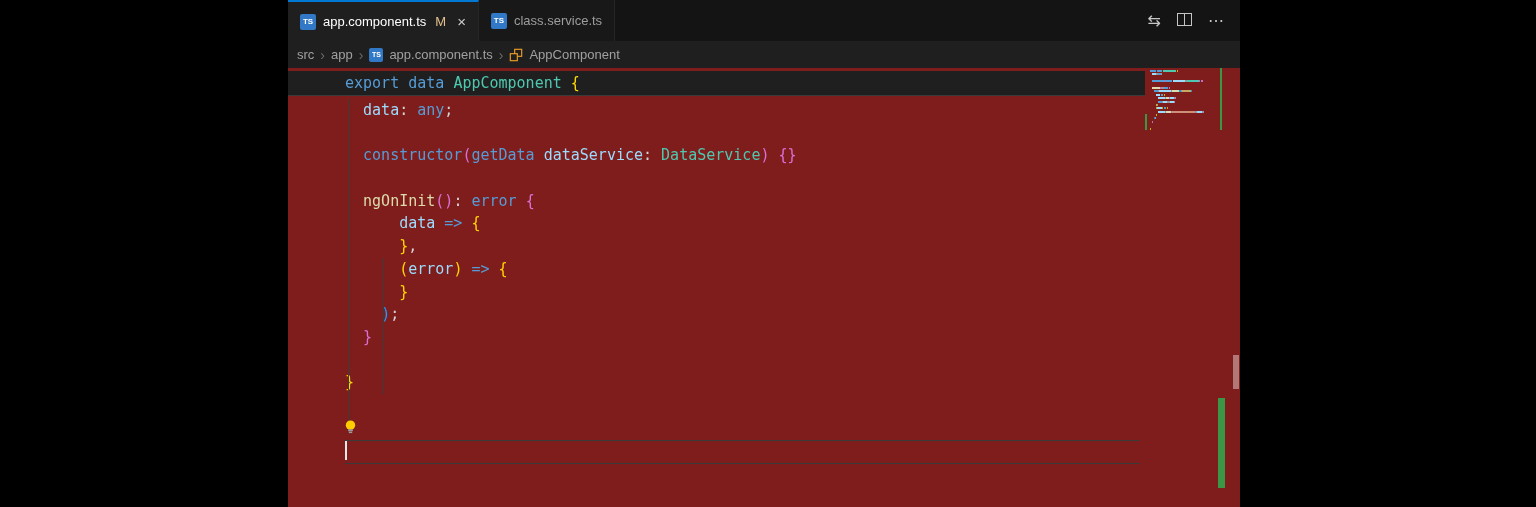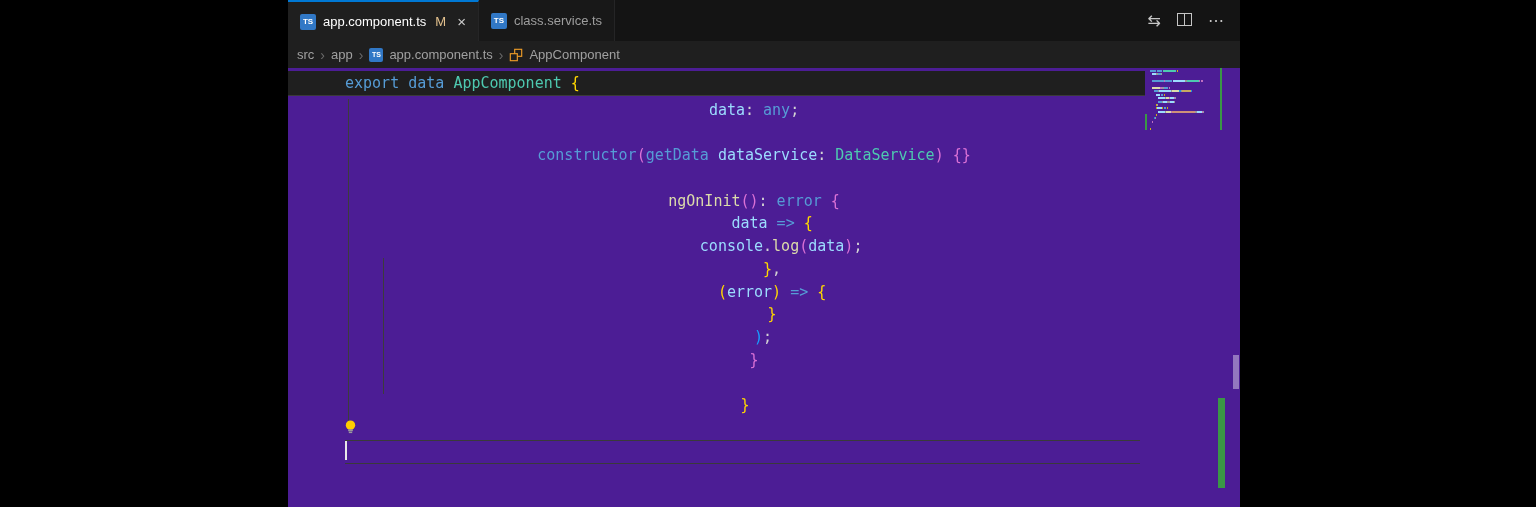--- a/index.html
+++ b/index.html
@@ -1,18 +1,18 @@
 <!DOCTYPE html>
 <html><head>
 <meta charset="utf-8">
 <style>
   html,body{margin:0;padding:0;background:#000;}
   body{width:1536px;height:507px;position:relative;overflow:hidden;font-family:"Liberation Sans",sans-serif;}
 
-  .window{position:absolute;left:288px;top:0;width:952px;height:507px;background:#4c1d95;}
+  .window{position:absolute;left:288px;top:0;width:952px;height:507px;background:#7f1d1d;}
 
   
   .tabbar{position:absolute;top:0;left:0;right:0;height:41px;background:#141414;display:flex;align-items:stretch;}
   .tab{display:flex;align-items:center;gap:7px;padding:0 12px;font-size:13px;border-right:1px solid #252526;cursor:pointer;box-sizing:border-box;}
   .tab.active{background:#1f1f1f;border-top:2px solid #0078d4;color:#ffffff;}
   .tab.inactive{background:#181818;color:#9d9d9d;}
   .ts-icon{display:inline-flex;align-items:center;justify-content:center;width:16px;height:16px;border-radius:2px;background:#3178c6;color:#fff;font-size:8px;font-weight:bold;letter-spacing:0;}
   .ts-icon.small{width:14px;height:14px;font-size:7px;}
   .mod-badge{color:#e2c08d;font-size:13px;margin-left:2px;}
   .close{color:#cccccc;font-size:15px;margin-left:4px;line-height:1;}
@@ -20,21 +20,21 @@
   .tab-actions .glyph{font-size:16px;line-height:1;cursor:pointer;}
 
   
   .breadcrumb{position:absolute;top:41px;left:0;right:0;height:27px;background:#1f1f1f;display:flex;align-items:center;padding-left:9px;font-size:13px;color:#a0a0a0;gap:6px;}
   .crumb{cursor:pointer;}
   .chev{color:#6a6a6a;font-size:14px;}
 
   
   .code{position:absolute;top:68px;left:0;right:0;bottom:0;font-family:"DejaVu Sans Mono","Liberation Mono",monospace;font-size:15px;color:#d4d4d4;}
   .lines{position:absolute;top:31px;left:0;right:95px;}
-  .ln{height:22.7px;line-height:22.7px;padding-left:57px;white-space:pre;text-align:center;}
+  .ln{height:22.7px;line-height:22.7px;padding-left:57px;white-space:pre;}
   .sticky{position:absolute;top:3px;left:0;right:95px;height:24px;line-height:24px;padding-left:57px;white-space:pre;background:#1f1f1f;border-bottom:1px solid #3a3a3a;z-index:3;}
 
   .tk-kw{color:#569cd6}.tk-cls{color:#4ec9b0}.tk-fn{color:#dcdcaa}
   .tk-var{color:#9cdcfe}.tk-str{color:#ce9178}.tk-pl{color:#d4d4d4}
   .tk-b1{color:#ffd700}.tk-b2{color:#da70d6}.tk-b3{color:#179fff}
   .tk-dep{color:#dcdcaa;text-decoration:line-through;}
 
   .indent-guide{position:absolute;width:1px;background:#3c3c3c;z-index:1;}
   .guide-a{left:60px;top:31px;height:330px;}
   .guide-b{left:95px;top:190px;height:136px;}
@@ -104,21 +104,20 @@
 
     <div class="current-line"></div>
 
     <div class="lines">
         <div class="ln"><span class="tk-pl">  </span><span class="tk-var">data</span><span class="tk-pl">: </span><span class="tk-kw">any</span><span class="tk-pl">;</span></div>
         <div class="ln"></div>
         <div class="ln"><span class="tk-pl">  </span><span class="tk-kw">constructor</span><span class="tk-b2">(</span><span class="tk-kw">getData</span><span class="tk-pl"> </span><span class="tk-var">dataService</span><span class="tk-pl">: </span><span class="tk-cls">DataService</span><span class="tk-b2">)</span><span class="tk-pl"> </span><span class="tk-b2">{}</span></div>
         <div class="ln"></div>
         <div class="ln"><span class="tk-pl">  </span><span class="tk-fn">ngOnInit</span><span class="tk-b2">(</span><span class="tk-b2">)</span><span class="tk-pl">: </span><span class="tk-kw">error</span><span class="tk-pl"> </span><span class="tk-b2">{</span></div>
         <div class="ln"><span class="tk-pl">      </span><span class="tk-var">data</span><span class="tk-pl"> </span><span class="tk-kw">=&gt;</span><span class="tk-pl"> </span><span class="tk-b1">{</span></div>
-        <div class="ln"><span class="tk-pl">        </span><span class="tk-var">console</span><span class="tk-pl">.</span><span class="tk-fn">log</span><span class="tk-b2">(</span><span class="tk-var">data</span><span class="tk-b2">)</span><span class="tk-pl">;</span></div>
         <div class="ln"><span class="tk-pl">      </span><span class="tk-b1">}</span><span class="tk-pl">,</span></div>
         <div class="ln"><span class="tk-pl">      </span><span class="tk-b1">(</span><span class="tk-var">error</span><span class="tk-b1">)</span><span class="tk-pl"> </span><span class="tk-kw">=&gt;</span><span class="tk-pl"> </span><span class="tk-b1">{</span></div>
         <div class="ln"><span class="tk-pl">      </span><span class="tk-b1">}</span></div>
         <div class="ln"><span class="tk-pl">    </span><span class="tk-b3">)</span><span class="tk-pl">;</span></div>
         <div class="ln"><span class="tk-pl">  </span><span class="tk-b2">}</span></div>
         <div class="ln"></div>
         <div class="ln"><span class="tk-b1">}</span></div>
       </div>
 
     <div class="sticky"><span class="tk-kw">export</span><span class="tk-pl"> </span><span class="tk-kw">data</span><span class="tk-pl"> </span><span class="tk-cls">AppComponent</span><span class="tk-pl"> </span><span class="tk-b1">{</span></div>

